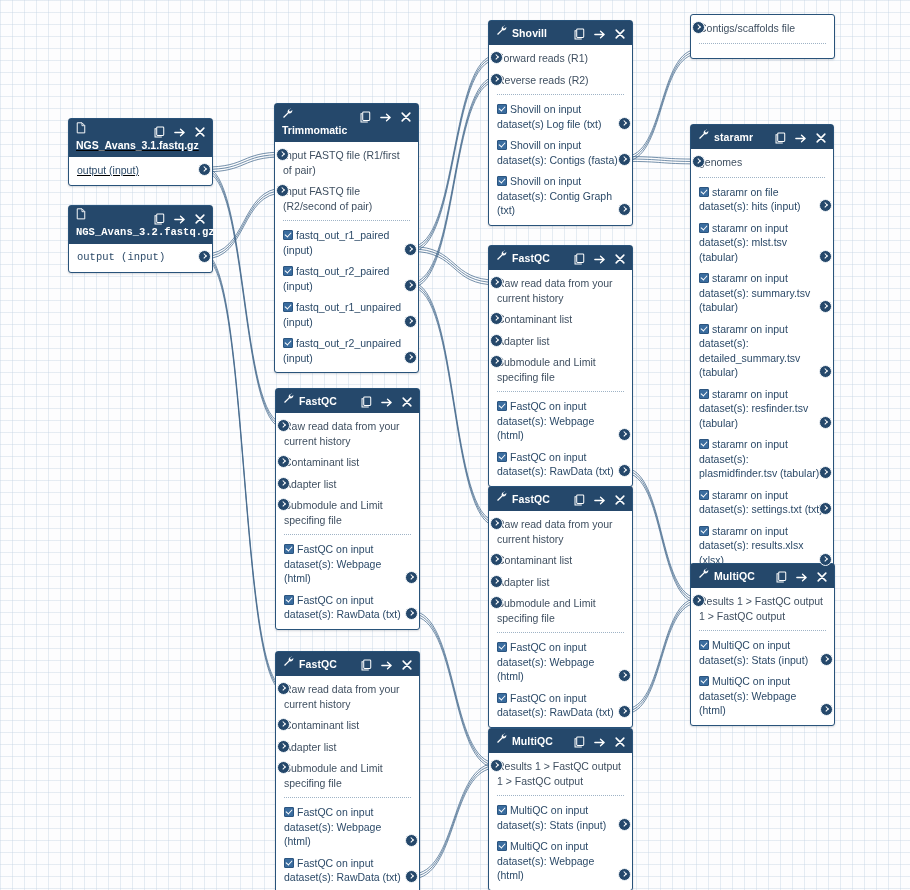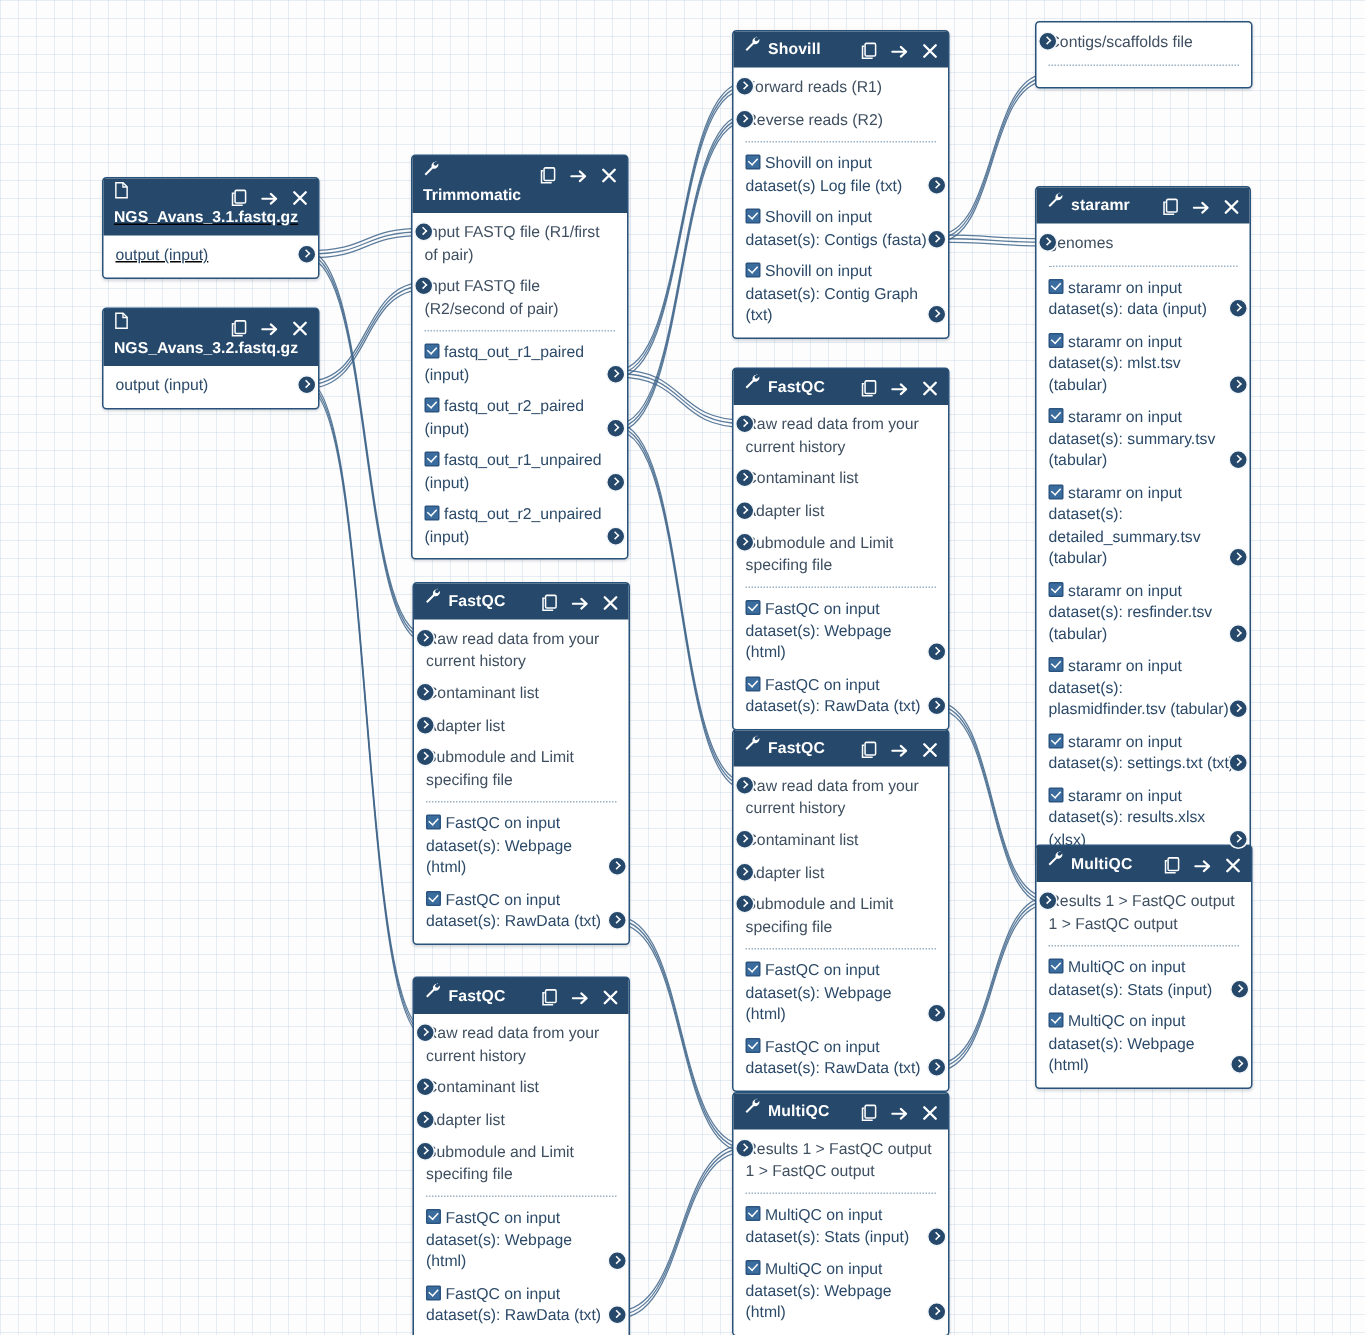--- a/index.html
+++ b/index.html
@@ -212,21 +212,21 @@
                 </svg>
               </span>
             </span>
           </div>
           <div class="title-below">NGS_Avans_3.1.fastq.gz</div>
         </div>
         <div class="node-body">
           <div class="port-row out"><span>output (input)</span><span class="term out"></span></div>
         </div>
       </div>
-      <div class="node" style="left: 68px; top: 205px; width: 145px;">
+      <div class="node" style="left: 68px; top: 205px; width: 145px; font-family: Liberation Mono, monospace;">
         <div class="node-header">
           <div class="hdr-row">
             <span class="ic"><svg width="10" height="12" viewBox="0 0 12 15">
                 <path fill="none" stroke="#ffffff" stroke-width="1.2" d="M1.3 1h6l3.4 3.4v9.2H1.3z"></path>
                 <path fill="none" stroke="#ffffff" stroke-width="1.1" d="M7.2 1.2v3.4h3.4"></path>
               </svg></span>
             <span class="hdr-icons">
               <span class="ic">
                 <svg width="11" height="12" viewBox="0 0 13 14">
                   <rect x="3.2" y="1" width="8.3" height="10" fill="none" stroke="#ffffff" stroke-width="1.2" rx="1"></rect>
@@ -353,21 +353,21 @@
                 <svg width="10" height="10" viewBox="0 0 12 12">
                   <path d="M1.4 1.4l9.2 9.2M10.6 1.4l-9.2 9.2" stroke="#ffffff" stroke-width="1.9" stroke-linecap="round"></path>
                 </svg>
               </span>
             </span>
           </div>
         </div>
         <div class="node-body">
           <div class="port-row in"><span class="term in"></span><span>genomes</span></div>
           <div class="divider"></div>
-          <div class="port-row out"><span class="cbx"></span><span>staramr on input dataset(s): data (input)</span><span class="term out"></span></div>
+          <div class="port-row out"><span class="cbx"></span><span>staramr on file dataset(s): hits (input)</span><span class="term out"></span></div>
           <div class="port-row out"><span class="cbx"></span><span>staramr on input dataset(s): mlst.tsv (tabular)</span><span class="term out"></span></div>
           <div class="port-row out"><span class="cbx"></span><span>staramr on input dataset(s): summary.tsv (tabular)</span><span class="term out"></span></div>
           <div class="port-row out"><span class="cbx"></span><span>staramr on input dataset(s): detailed_summary.tsv (tabular)</span><span class="term out"></span></div>
           <div class="port-row out"><span class="cbx"></span><span>staramr on input dataset(s): resfinder.tsv (tabular)</span><span class="term out"></span></div>
           <div class="port-row out"><span class="cbx"></span><span>staramr on input dataset(s): plasmidfinder.tsv (tabular)</span><span class="term out"></span></div>
           <div class="port-row out"><span class="cbx"></span><span>staramr on input dataset(s): settings.txt (txt)</span><span class="term out"></span></div>
           <div class="port-row out"><span class="cbx"></span><span>staramr on input dataset(s): results.xlsx (xlsx)</span><span class="term out"></span></div>
         </div>
       </div>
       <div class="node" style="left: 488px; top: 245px; width: 145px;">

